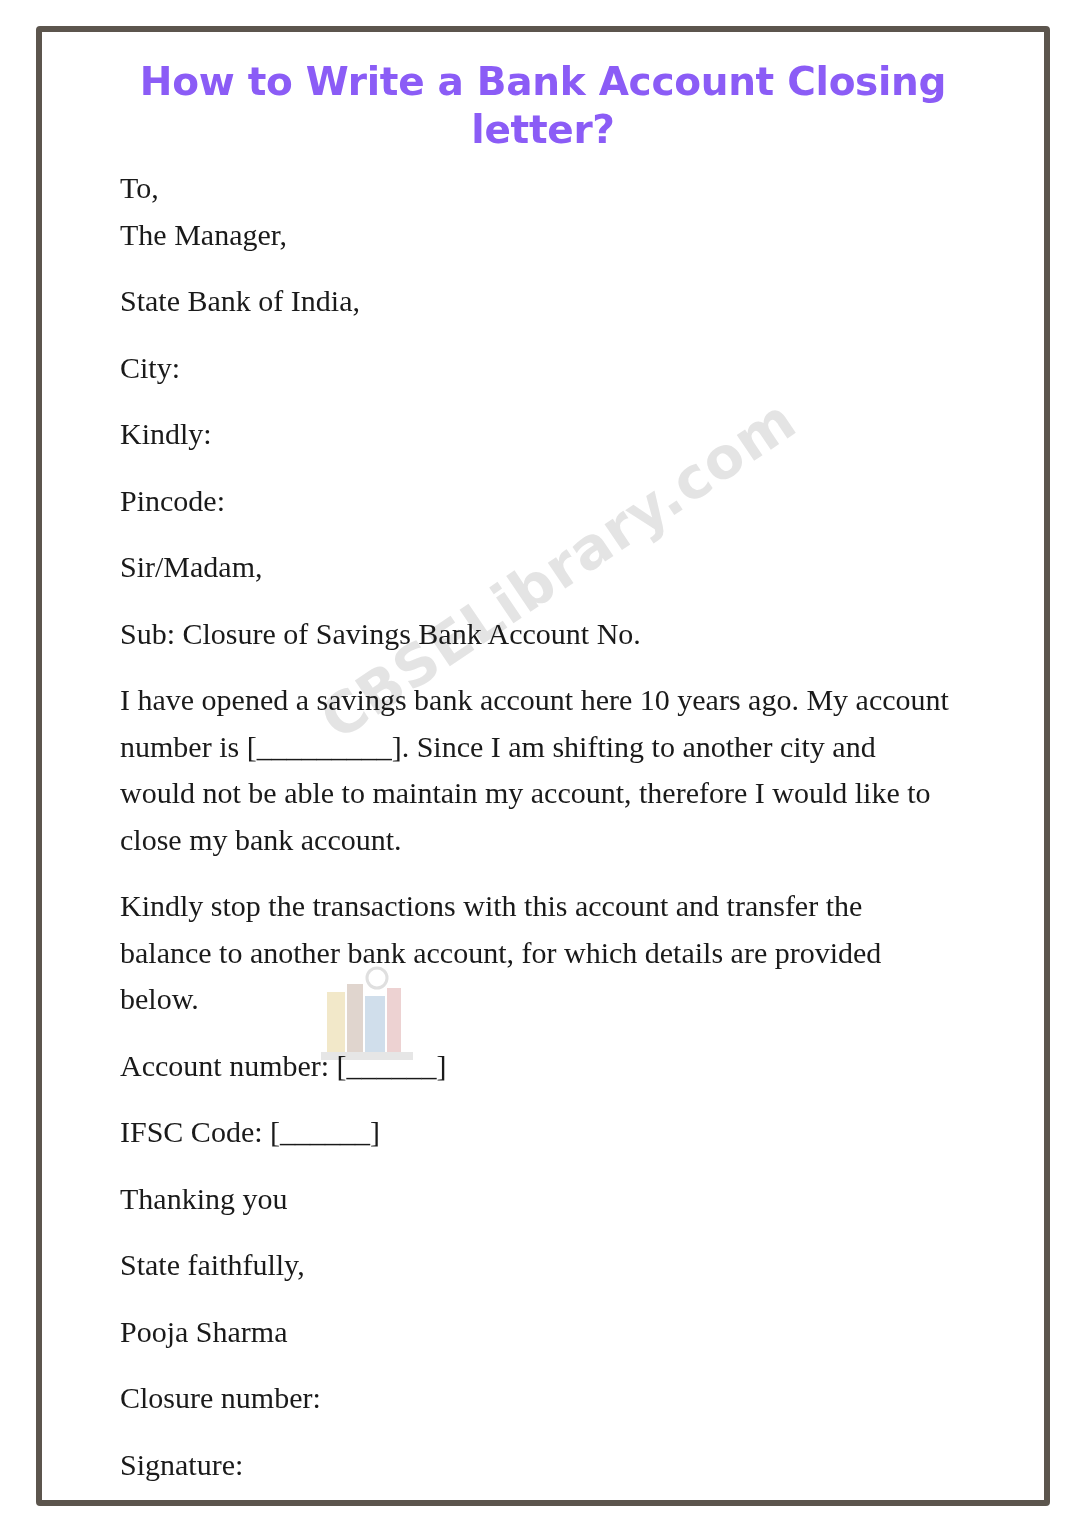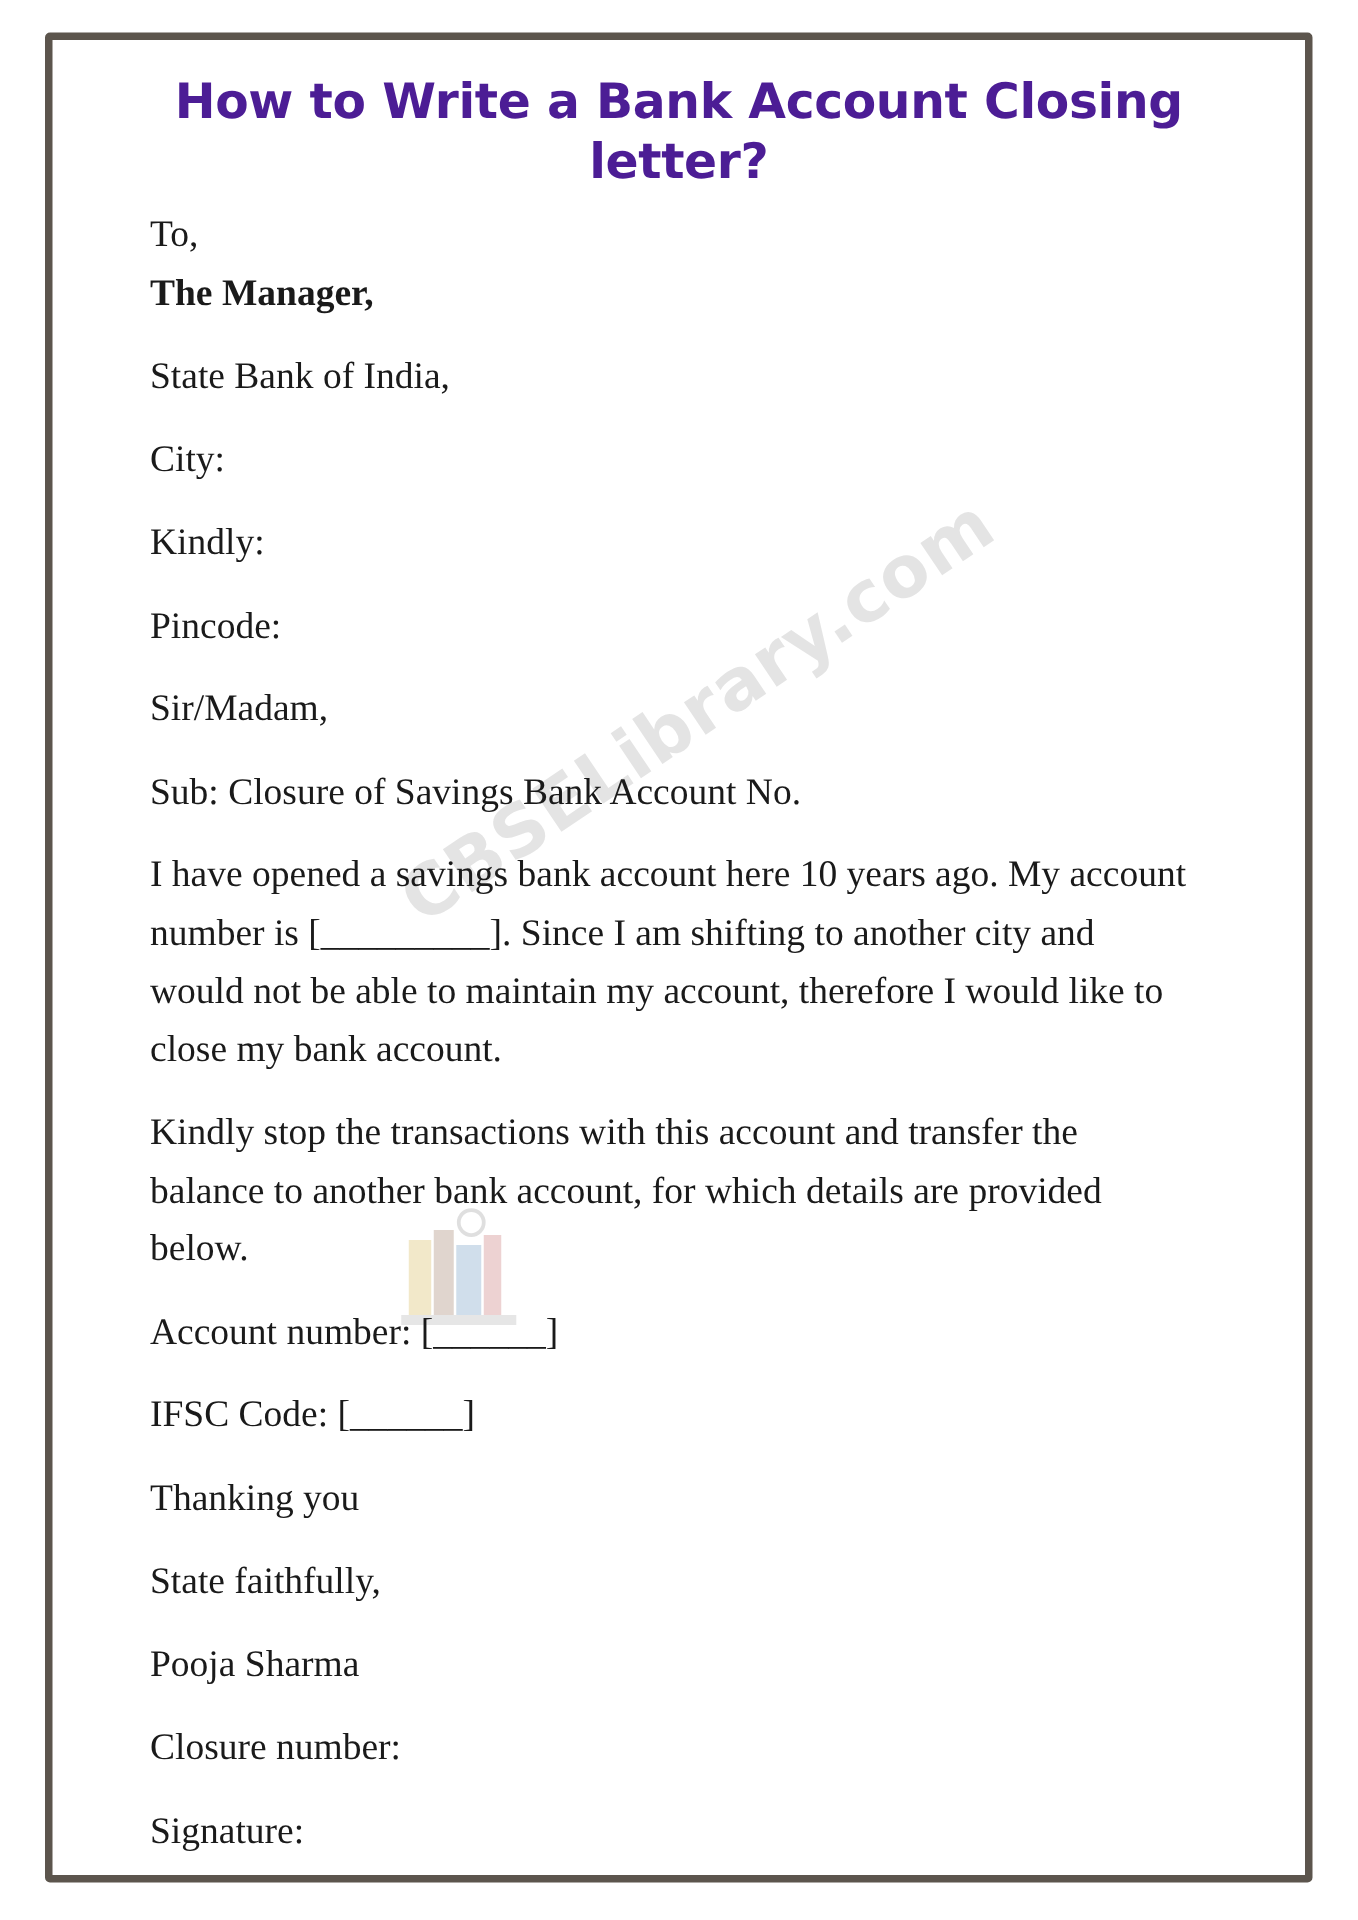--- a/index.html
+++ b/index.html
@@ -35,41 +35,40 @@
     position: relative;
     z-index: 2;
     padding: 26px 62px 0 62px;
   }
   .doc-title {
     font-family: "DejaVu Sans", sans-serif;
     font-weight: bold;
     font-size: 39px;
     line-height: 1.22;
     text-align: center;
-    color: #4c1d95;
+    color: #8b5cf6;
     margin: 0 10px 12px 10px;
     letter-spacing: -0.3px;
   }
   .letter {
     font-family: "Liberation Serif", serif;
     font-size: 30px;
     line-height: 1.55;
     color: #1a1a1a;
     padding-left: 16px;
     padding-right: 30px;
   }
   .letter p {
     margin: 0 0 20px 0;
   }
   .letter p.tight {
     margin-bottom: 0;
   }
   .letter p.block {
     margin-bottom: 20px;
-    font-weight: bold;
   }
   .watermark {
     position: absolute;
     z-index: 1;
     left: 0;
     top: 0;
     width: 100%;
     height: 100%;
     pointer-events: none;
   }

